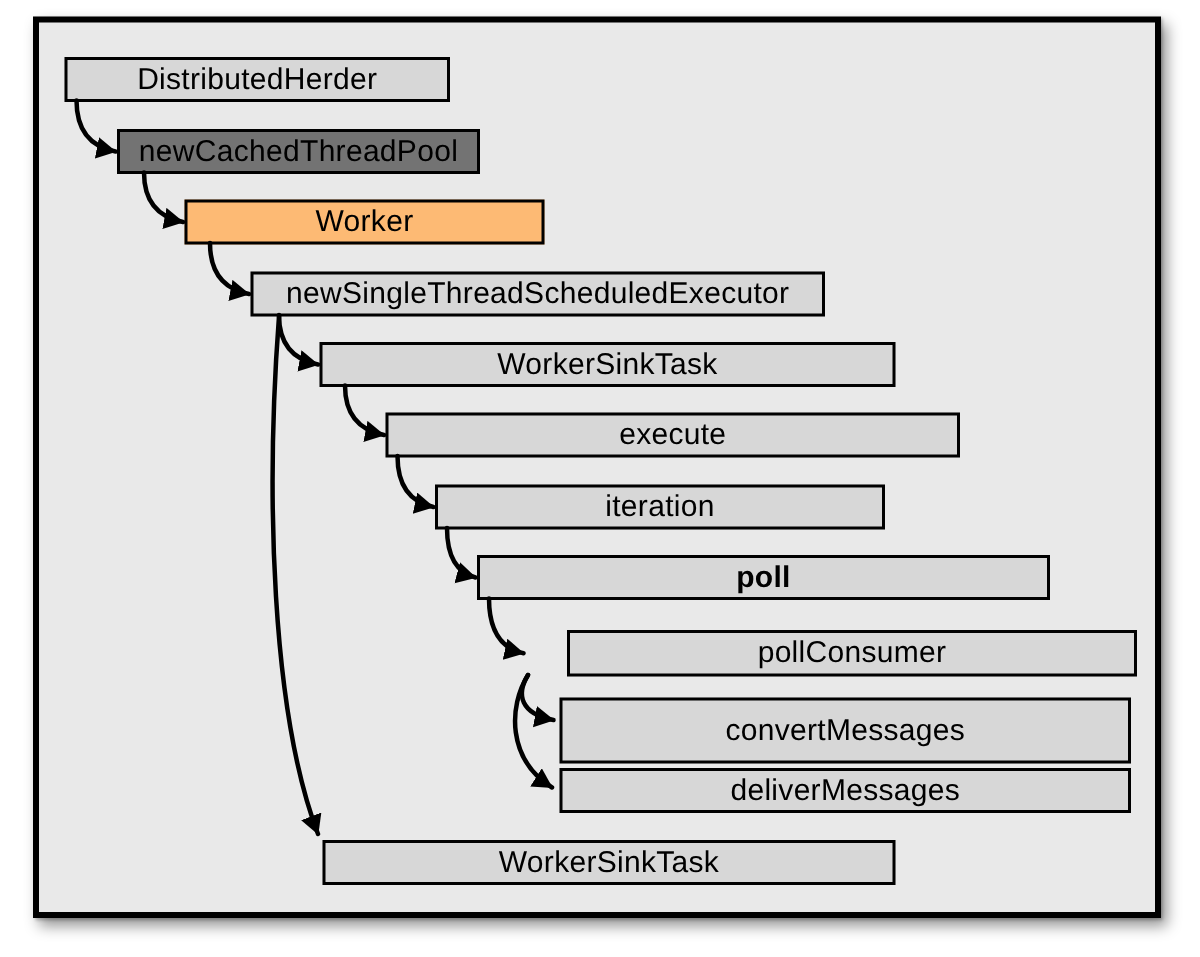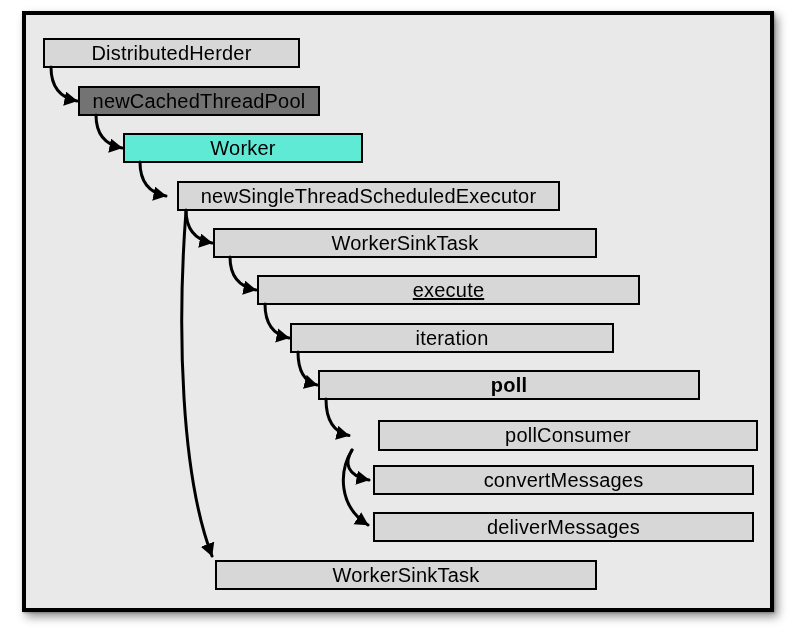--- a/index.html
+++ b/index.html
@@ -50,28 +50,28 @@
   }
 </style>
 </head>
 <body>
 
 <div class="page">
   <div class="frame"></div>
   <div id="nodes">
       <div class="node" style="left: 43px; top: 38px; width: 257px; height: 30px; background: rgb(215, 215, 215); border-color: rgb(0, 0, 0);">DistributedHerder</div>
       <div class="node" style="left: 78px; top: 86px; width: 242px; height: 30px; background: #737373; border-color: rgb(0, 0, 0);">newCachedThreadPool</div>
-      <div class="node" style="left: 123px; top: 133px; width: 240px; height: 30px; background: #5eead4; border-color: rgb(0, 0, 0);">Worker</div>
-      <div class="node" style="left: 177px; top: 181px; width: 383px; height: 30px; background: rgb(215, 215, 215); border-color: rgb(0, 0, 0);">newSingleThreadScheduledExecutor</div>
+      <div class="node" style="left: 123px; top: 133px; width: 240px; height: 30px; background: #fdba74; border-color: rgb(0, 0, 0);">Worker</div>
+      <div class="node" style="left: 167px; top: 181px; width: 383px; height: 30px; background: rgb(215, 215, 215); border-color: rgb(0, 0, 0);">newSingleThreadScheduledExecutor</div>
       <div class="node" style="left: 213px; top: 228px; width: 384px; height: 30px; background: rgb(215, 215, 215); border-color: rgb(0, 0, 0);">WorkerSinkTask</div>
-      <div class="node" style="left: 257px; top: 275px; width: 383px; height: 30px; background: rgb(215, 215, 215); border-color: rgb(0, 0, 0); text-decoration: underline;">execute</div>
-      <div class="node" style="left: 290px; top: 323px; width: 324px; height: 30px; background: rgb(215, 215, 215); border-color: rgb(0, 0, 0);">iteration</div>
+      <div class="node" style="left: 257px; top: 275px; width: 383px; height: 30px; background: rgb(215, 215, 215); border-color: rgb(0, 0, 0);">execute</div>
+      <div class="node" style="left: 290px; top: 323px; width: 300px; height: 30px; background: rgb(215, 215, 215); border-color: rgb(0, 0, 0);">iteration</div>
       <div class="node" style="left: 318px; top: 370px; width: 382px; height: 30px; background: rgb(215, 215, 215); border-color: rgb(0, 0, 0); font-weight: bold;">poll</div>
       <div class="node" style="left: 350px; top: 420px; width: 380px; height: 31px; background: rgb(215, 215, 215); border-color: rgb(0, 0, 0); margin-left: 28px;">pollConsumer</div>
-      <div class="node" style="left: 373px; top: 465px; width: 381px; height: 30px; background: rgb(215, 215, 215); border-color: rgb(0, 0, 0);">convertMessages</div>
+      <div class="node" style="left: 373px; top: 465px; width: 381px; height: 44px; background: rgb(215, 215, 215); border-color: rgb(0, 0, 0);">convertMessages</div>
       <div class="node" style="left: 373px; top: 512px; width: 381px; height: 30px; background: rgb(215, 215, 215); border-color: rgb(0, 0, 0);">deliverMessages</div>
       <div class="node" style="left: 215px; top: 560px; width: 382px; height: 30px; background: rgb(215, 215, 215); border-color: rgb(0, 0, 0);">WorkerSinkTask</div>
     </div>
   <svg class="arrow-layer" viewBox="0 0 800 638" xmlns="http://www.w3.org/2000/svg">
     <defs>
       <marker id="ah" markerWidth="5.2" markerHeight="5.4" refX="4.2" refY="2.4" orient="auto" markerUnits="strokeWidth">
         <path d="M0,0 L4.4,2.4 L0,4.8 Z" fill="#000000"></path>
       </marker>
     </defs>
     <g id="edges">

